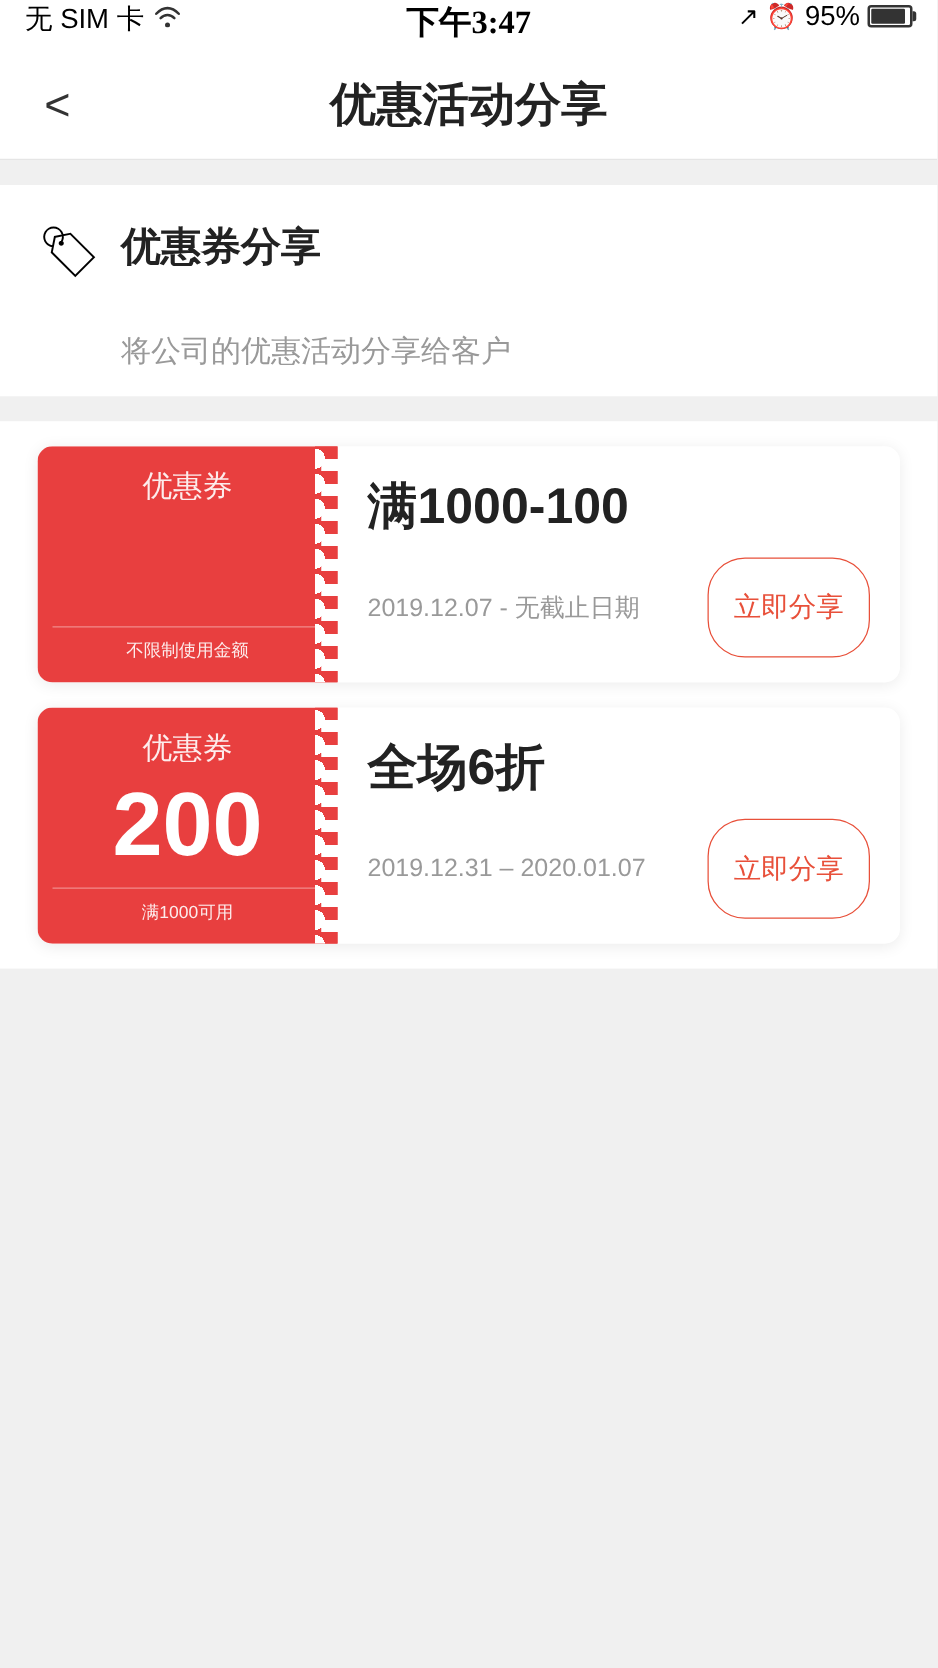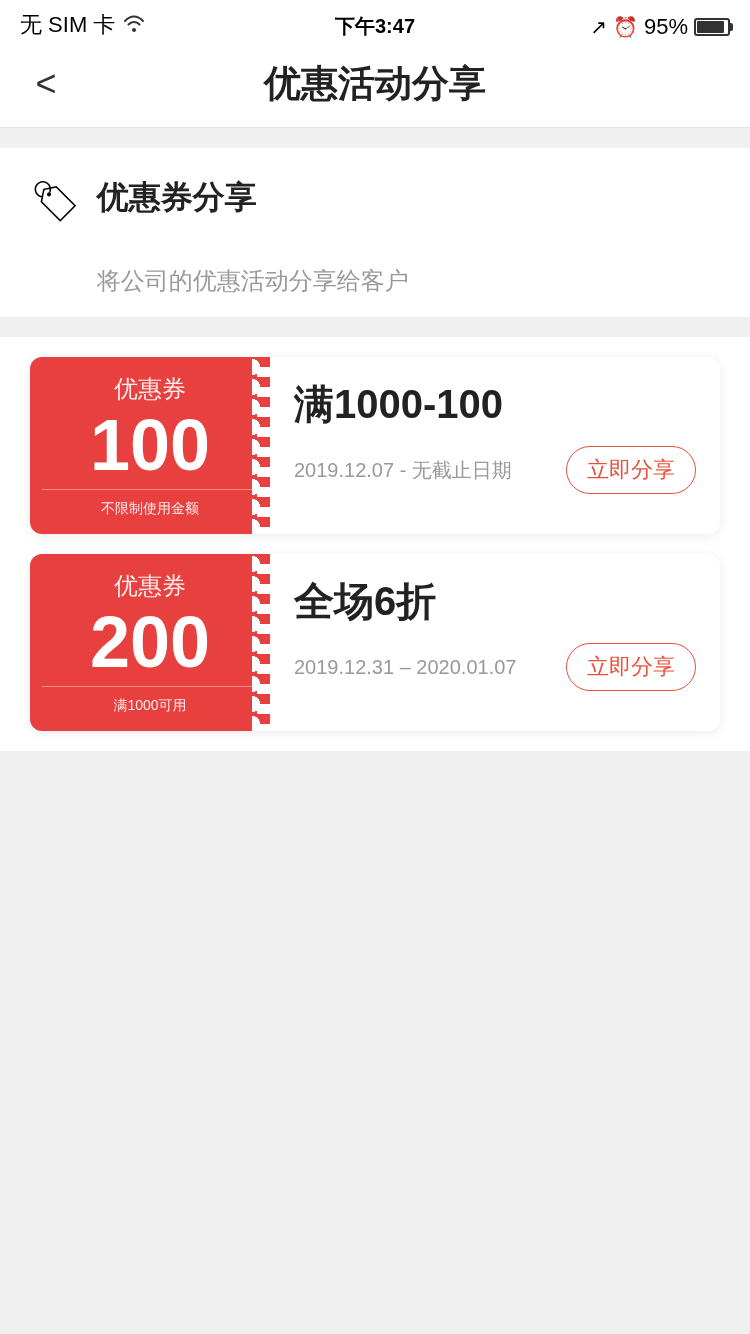--- a/index.html
+++ b/index.html
@@ -11,38 +11,39 @@
       font-family: -apple-system, "PingFang SC", "Helvetica Neue", Arial, sans-serif;
       overflow-x: hidden;
     }
 
     
     .status-bar {
       width: 100%;
       height: 40px;
       background: #fff;
       display: flex;
-      align-items: flex-end;
+      align-items: flex-start;
       justify-content: space-between;
       padding: 0 20px;
       font-size: 24px;
       font-weight: 500;
     }
     .status-left {
       display: flex;
       align-items: center;
       gap: 8px;
       font-size: 22px;
     }
     .status-center {
-      font-size: 20px;
+      font-size: 26px;
       font-weight: 600;
       position: absolute;
       left: 50%;
       transform: translateX(-50%);
+      font-family: Liberation Serif, serif;
     }
     .status-right {
       display: flex;
       align-items: center;
       gap: 6px;
       font-size: 22px;
     }
     .battery-icon {
       display: inline-flex;
       align-items: center;
@@ -245,21 +246,21 @@
       justify-content: space-between;
       gap: 10px;
     }
     .coupon-date {
       font-size: 20px;
       color: #999;
     }
     .share-btn {
       border: 1.5px solid #e8503a;
       border-radius: 30px;
-      padding: 8px 20px;
+      padding: 24px 20px;
       font-size: 22px;
       color: #e8503a;
       background: transparent;
       cursor: pointer;
       white-space: nowrap;
       min-width: 110px;
       text-align: center;
     }
 
     
@@ -317,21 +318,20 @@
     <span class="section-subtitle">将公司的优惠活动分享给客户</span>
   </div>
 </div>
 
 <div class="coupon-list">
 
   <div class="coupon-card">
     <div class="coupon-left">
       <div class="serrated"></div>
       <span class="coupon-label">优惠券</span>
-      <span class="coupon-amount">100</span>
       <span class="coupon-condition">不限制使用金额</span>
     </div>
     <div class="coupon-right">
       <span class="coupon-name">满1000-100</span>
       <div class="coupon-footer">
         <span class="coupon-date">2019.12.07 - 无截止日期</span>
         <button class="share-btn">立即分享</button>
       </div>
     </div>
   </div>

